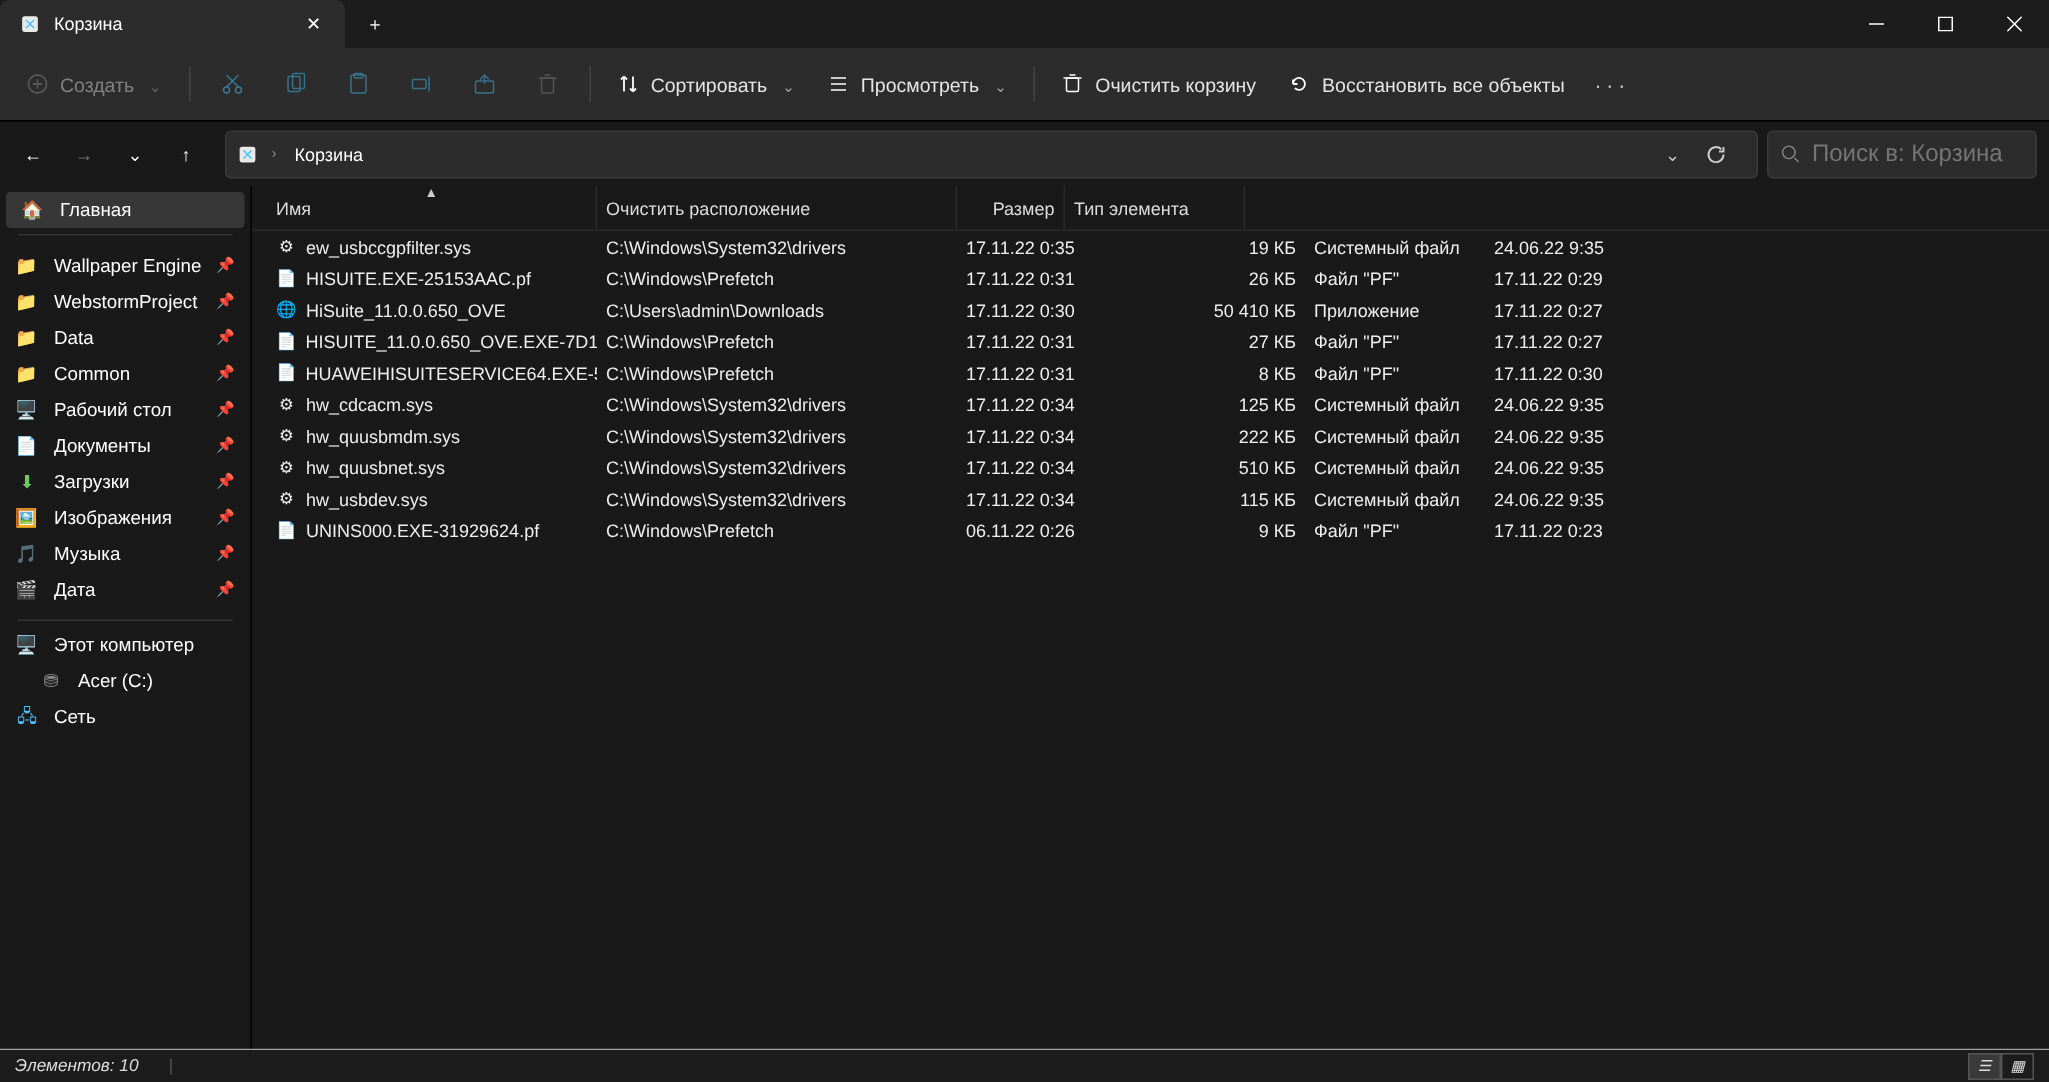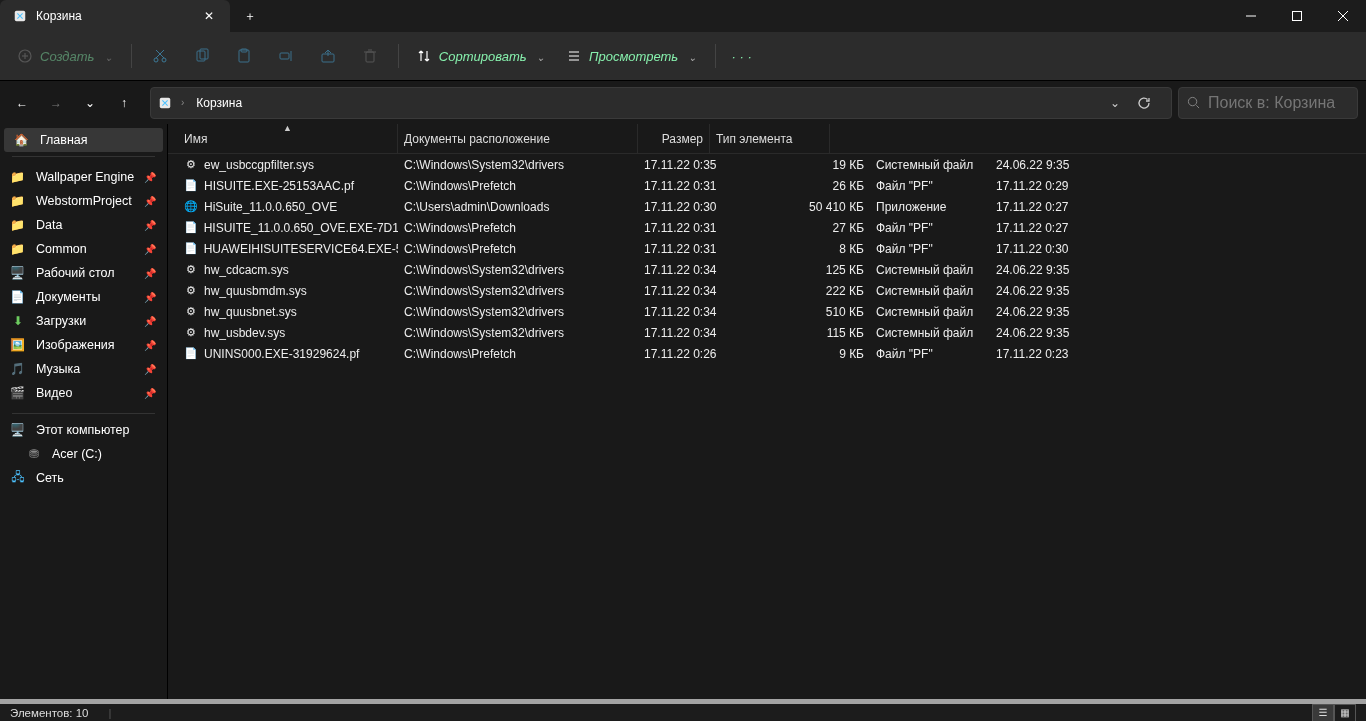--- a/index.html
+++ b/index.html
@@ -11,21 +11,21 @@
   .tab .icon { width: 16px; height: 16px; display: flex; align-items: center; justify-content: center; }
   .tab .title { flex: 1; font-size: 12px; color: #fff; }
   .tab .close { color: #fff; font-size: 12px; cursor: pointer; padding: 2px 4px;}
   .newtab { width: 40px; display: flex; align-items: center; justify-content: center; color: #fff; cursor: pointer; }
   .titlebar-spacer { flex: 1; }
   .window-controls { display: flex; }
   .window-controls div { width: 46px; display: flex; align-items: center; justify-content: center; color: #fff; cursor: pointer; }
 
   
   .toolbar { display: flex; height: 48px; background: #2c2c2c; align-items: center; padding: 0 8px; gap: 2px; }
-  .toolbar .btn { display: flex; align-items: center; gap: 8px; padding: 6px 10px; border-radius: 4px; cursor: pointer; color: #86efac; font-size: 13px; font-style: italic; }
+  .toolbar .btn { display: flex; align-items: center; gap: 8px; padding: 6px 10px; border-radius: 4px; cursor: pointer; color: #e5e5e5; font-size: 13px; }
   .toolbar .btn.disabled { opacity: 0.45; }
   .toolbar .iconbtn { width: 40px; height: 36px; display: flex; align-items: center; justify-content: center; cursor: pointer; border-radius: 4px; opacity: 0.45;}
   .toolbar .sep { width: 1px; height: 24px; background: #444; margin: 0 6px; }
   .chev-down::after { content: "⌄"; font-size: 10px; margin-left: 2px; color: #aaa;}
 
   
   .navrow { display: flex; height: 44px; background: #191919; align-items: center; padding: 0 8px; gap: 6px; border-top:1px solid #000;}
   .navrow .navbtn { width: 28px; height: 28px; display: flex; align-items:center; justify-content:center; color:#fff; cursor:pointer; border-radius:4px; }
   .navrow .navbtn.disabled { opacity: 0.4; }
   .addressbar { flex: 1; display:flex; align-items:center; height:32px; background:#2c2c2c; border:1px solid #3a3a3a; border-radius:4px; padding:0 6px; gap:8px; margin-left:6px;}
@@ -64,21 +64,21 @@
   .cell { padding:0 6px; overflow:hidden; white-space:nowrap; text-overflow:ellipsis;}
   .cell-name { width:220px; display:flex; align-items:center; gap:6px;}
   .cell-orig { width:240px;}
   .cell-del  { width:160px;}
   .cell-size { width:72px; text-align:right;}
   .cell-type { width:120px;}
   .cell-mod  { width:150px;}
   .ficon { width:14px; height:14px; display:inline-flex; align-items:center; justify-content:center; font-size:11px;}
 
   
-  .statusbar { height:22px; background:#1c1c1c; border-top:5px solid #a3a3a3; display:flex; align-items:center; padding:0 10px; font-size:11.5px; color:#ddd; gap:20px;}
+  .statusbar { height:22px; background:#1c1c1c; border-top:1px solid #a3a3a3; display:flex; align-items:center; padding:0 10px; font-size:11.5px; color:#ddd; gap:20px;font-style:italic;}
   .statusbar .sep2 { color:#555;}
   .statusbar .viewbtns { margin-left:auto; display:flex; gap:0;}
   .statusbar .vb { width:22px; height:18px; border:1px solid #555; display:flex; align-items:center; justify-content:center; font-size:10px; cursor:pointer;}
   .statusbar .vb.active { background:#3a3a3a;}
 
   svg { display:block;}
 </style>
 </head>
 <body>
 
@@ -182,20 +182,38 @@
         <svg width="14" height="14" viewBox="0 0 14 14">
           <line x1="2" y1="3" x2="12" y2="3" stroke="#fff"></line>
           <line x1="2" y1="7" x2="12" y2="7" stroke="#fff"></line>
           <line x1="2" y1="11" x2="12" y2="11" stroke="#fff"></line>
         </svg>
       </span>
     <span>Просмотреть</span>
     <span class="chev-down"></span>
   </div>
   <div class="sep"></div>
+  <div class="btn">
+    <span>
+        <svg width="14" height="14" viewBox="0 0 14 14">
+          <rect x="3" y="3" width="8" height="9" rx="1" fill="none" stroke="#fff"></rect>
+          <line x1="1" y1="3" x2="13" y2="3" stroke="#fff"></line>
+          <line x1="5" y1="1" x2="9" y2="1" stroke="#fff"></line>
+        </svg>
+      </span>
+    <span>Очистить корзину</span>
+  </div>
+  <div class="btn">
+    <span>
+        <svg width="14" height="14" viewBox="0 0 14 14">
+          <path d="M3 7a4 4 0 1 1 1.2 2.8M3 7V4M3 7h3" fill="none" stroke="#fff" stroke-width="1.2"></path>
+        </svg>
+      </span>
+    <span>Восстановить все объекты</span>
+  </div>
   <div class="btn" style="padding:6px 8px;">
     <span>· · ·</span>
   </div>
 </div>
 
 <div class="navrow">
   <div class="navbtn">←</div>
   <div class="navbtn disabled">→</div>
   <div class="navbtn">⌄</div>
   <div class="navbtn">↑</div>
@@ -276,21 +294,21 @@
           <span>Изображения</span>
           <span class="pin">📌</span>
         </div>
         <div class="side-item">
           <span class="sicon" style="color:#ff4081;">🎵</span>
           <span>Музыка</span>
           <span class="pin">📌</span>
         </div>
         <div class="side-item">
           <span class="sicon" style="color:#8661c5;">🎬</span>
-          <span>Видео</span>
+          <span>Дата</span>
           <span class="pin">📌</span>
         </div>
       </div>
     <div class="side-sep"></div>
     <div class="side-item">
       <span class="sicon" style="color:#4cc2ff;">🖥️</span>
       <span>Этот компьютер</span>
     </div>
     <div class="side-item" style="padding-left:26px;">
       <span class="sicon" style="color:#888;">⛃</span>
@@ -302,21 +320,21 @@
     </div>
   </div>
 
   <div class="filepanel">
     <div class="colheader">
       <div class="col col-name">
         <span>Имя</span>
         <span class="sort-ind">▲</span>
       </div>
       <div class="col col-orig">
-          <span>Документы расположение</span>
+          <span>Очистить расположение</span>
         </div>
       <div class="col col-size">
           <span>Размер</span>
         </div>
       <div class="col col-type">
           <span>Тип элемента</span>
         </div>
     </div>
     <div class="rows" id="rows">
         <div class="row">
@@ -417,21 +435,21 @@
           <div class="cell cell-size">115 КБ</div>
           <div class="cell cell-type">Системный файл</div>
           <div class="cell cell-mod">24.06.22 9:35</div>
         </div>
         <div class="row">
           <div class="cell cell-name">
             <span class="ficon">📄</span>
             <span>UNINS000.EXE-31929624.pf</span>
           </div>
           <div class="cell cell-orig">C:\Windows\Prefetch</div>
-          <div class="cell cell-del">17.11.22 0:26</div>
+          <div class="cell cell-del">06.11.22 0:26</div>
           <div class="cell cell-size">9 КБ</div>
           <div class="cell cell-type">Файл "PF"</div>
           <div class="cell cell-mod">17.11.22 0:23</div>
         </div>
       </div>
   </div>
 </div>
 
 <div class="statusbar">
   <span>Элементов: 10</span>

